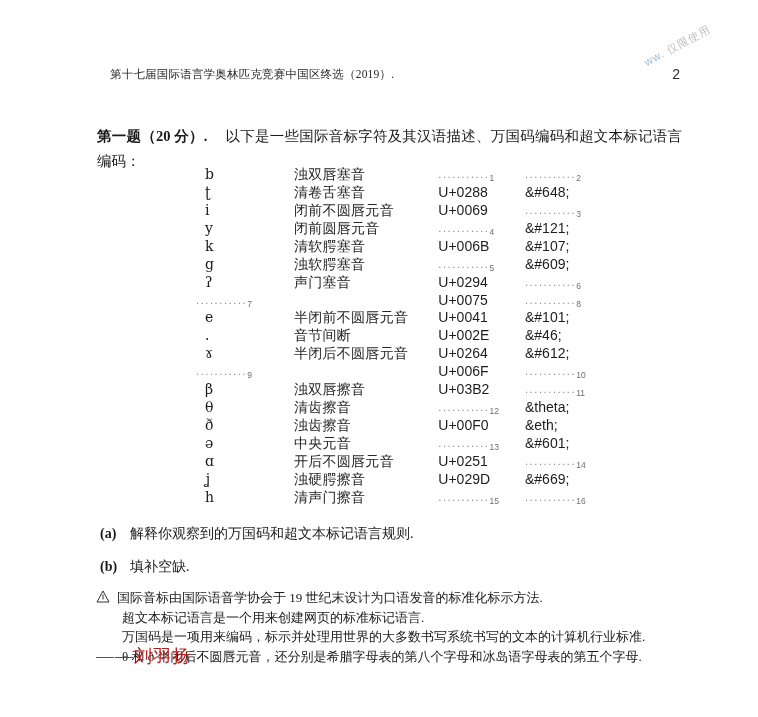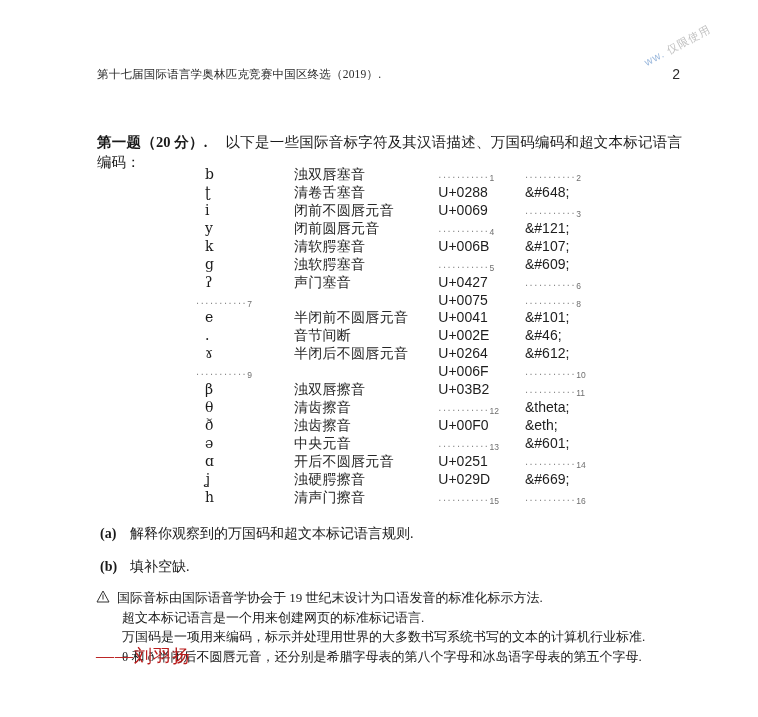--- a/index.html
+++ b/index.html
@@ -38,21 +38,21 @@
     color: #9aa6bb;
     white-space: nowrap;
     overflow: hidden;
   }
   .watermark .wm-blue { color: #4a7fc1; }
   .watermark .wm-gray { color: #8c8c8c; }
 
   
   .runhead {
     position: absolute;
-    left: 97px;
+    left: 110px;
     top: 66px;
     width: 566px;
     font-size: 11.5px;
     line-height: 17px;
     color: #2a2a2a;
     letter-spacing: 0.2px;
   }
   .runhead .line2 { display: block; }
 
   .pagenum {
@@ -61,24 +61,24 @@
     top: 66px;
     font-size: 14px;
     color: #2b2b2b;
     font-family: "Liberation Sans", sans-serif;
   }
 
   
   .prob {
     position: absolute;
     left: 97px;
-    top: 132px;
+    top: 124px;
     width: 585px;
     font-size: 14.5px;
-    line-height: 20px;
+    line-height: 25px;
     text-align: justify;
   }
   .prob b { font-weight: bold; }
   .prob .gap { display: inline-block; width: 18px; }
 
   
   .ipa-table {
     position: absolute;
     left: 205px;
     top: 166px;
@@ -243,21 +243,21 @@
         </tr>
         <tr>
           <td class="col-sym">g</td>
           <td class="col-desc">浊软腭塞音</td>
           <td class="col-uni"><span class="blank"><span class="dots">...........</span><span class="idx">5</span></span></td>
           <td class="col-ent">&amp;#609;</td>
         </tr>
         <tr>
           <td class="col-sym">ʔ</td>
           <td class="col-desc">声门塞音</td>
-          <td class="col-uni">U+0427</td>
+          <td class="col-uni">U+0294</td>
           <td class="col-ent"><span class="blank"><span class="dots">...........</span><span class="idx">6</span></span></td>
         </tr>
         <tr>
           <td class="col-sym"><span class="blank blank-sym"><span class="dots">...........</span><span class="idx">7</span></span></td>
           <td class="col-desc"></td>
           <td class="col-uni">U+0075</td>
           <td class="col-ent"><span class="blank"><span class="dots">...........</span><span class="idx">8</span></span></td>
         </tr>
         <tr>
           <td class="col-sym">e</td>

